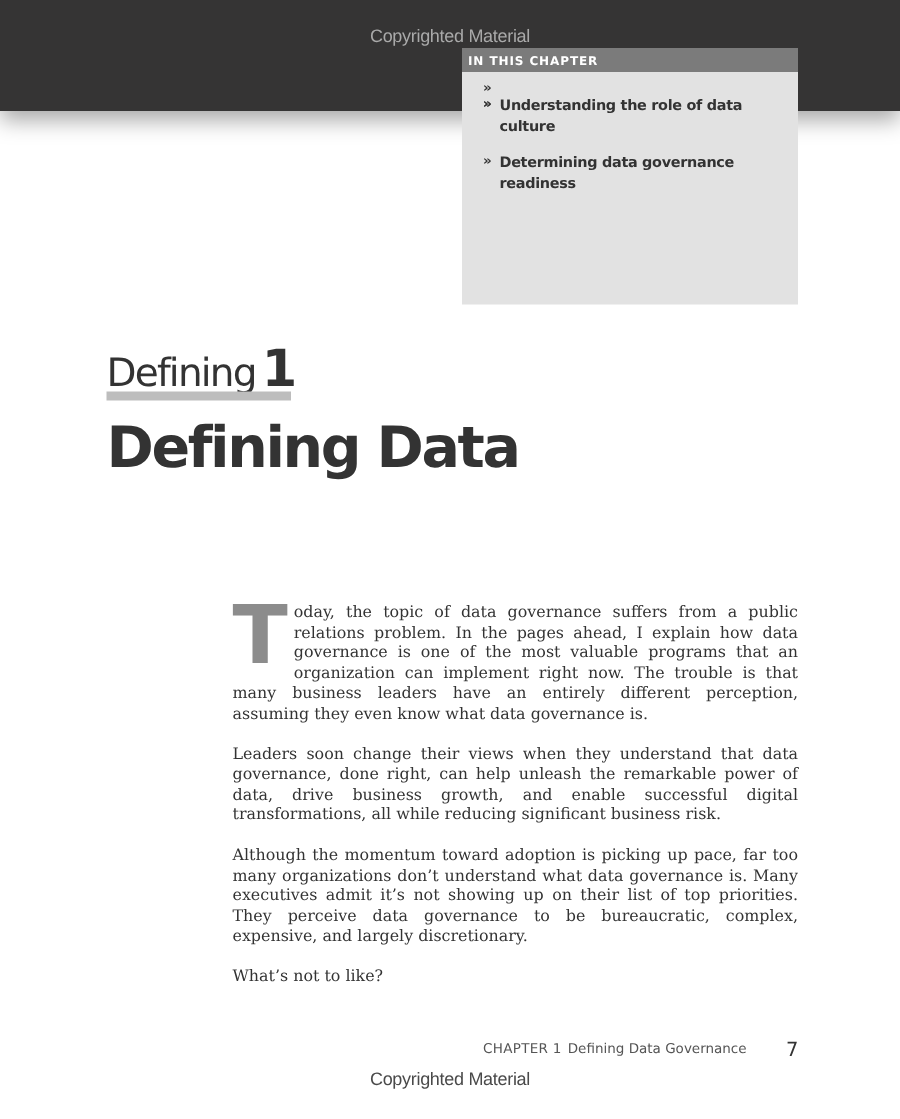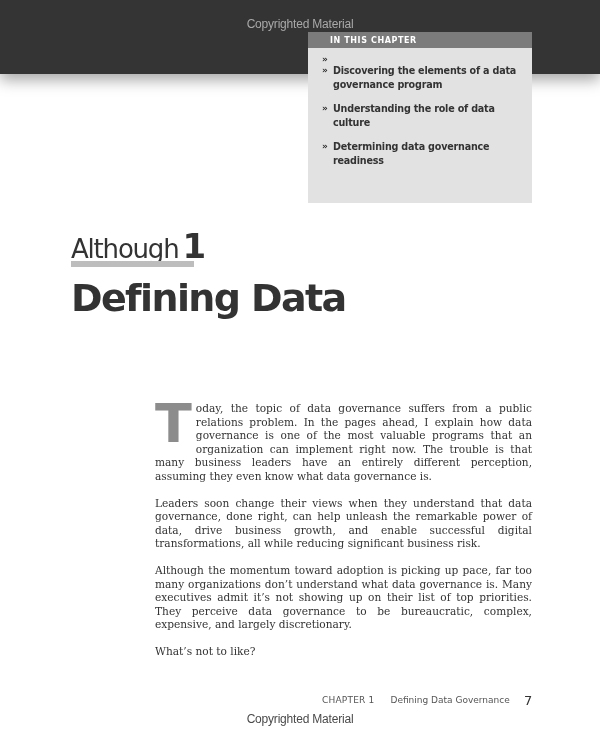--- a/index.html
+++ b/index.html
@@ -1,55 +1,55 @@
 <!DOCTYPE html>
 <html><head>
 <meta charset="utf-8">
 <style>
   html, body { margin:0; padding:0; }
   body { width:600px; height:746px; background:#ffffff; position:relative; overflow:hidden; font-family:"DejaVu Serif", serif; }
   .topband { position:absolute; left:0; top:0; width:600px; height:74px; background:#353434; box-shadow:0 6px 14px rgba(0,0,0,0.35); }
   .copyright-top { position:absolute; top:17px; left:0; width:600px; text-align:center; color:#a9a9a9; font-family:"Liberation Sans", sans-serif; font-size:12px; letter-spacing:-0.2px; }
   .chapter-box { position:absolute; left:308px; top:32px; width:224px; height:171px; background:#e2e2e2; }
-  .chapter-box-header { height:16px; background:#7b7b7b; color:#ffffff; font-family:"DejaVu Sans", sans-serif; font-weight:bold; font-size:8px; letter-spacing:0.6px; line-height:17px; padding-left:22px; }
+  .chapter-box-header { height:16px; background:#7b7b7b; color:#ffffff; font-family:"DejaVu Sans", sans-serif; font-weight:bold; font-size:8px; letter-spacing:0.6px; line-height:17px; padding-left:4px; }
   .chapter-list { list-style:none; margin:0; padding:5px 6px 0 14px; }
   .chapter-list li { position:relative; padding-left:11px; margin-bottom:11px; font-family:"DejaVu Sans", sans-serif; font-weight:bold; font-size:9.6px; line-height:13.5px; color:#333333; letter-spacing:-0.2px; }
   .chapter-list li .bullet { position:absolute; left:0; top:0; font-size:9px; }
   .chapter-label { position:absolute; left:71px; top:226px; font-family:"DejaVu Sans", sans-serif; color:#333; }
   .chapter-label .word { font-size:26px; font-weight:normal; letter-spacing:-1.2px; }
   .chapter-label .num { font-size:34px; font-weight:bold; margin-left:4px; }
   .chapter-underline { position:absolute; left:71px; top:261px; width:123px; height:6px; background:#bdbdbd; }
   .title { position:absolute; left:71px; top:276px; font-family:"DejaVu Sans", sans-serif; font-weight:bold; font-size:38px; line-height:44px; color:#333333; letter-spacing:-1.6px; margin:0;text-align:center; }
   .body { position:absolute; left:155px; top:402px; width:377px; font-size:10.6px; line-height:13.5px; color:#333333; text-align:justify; }
   .body p { margin:0 0 13.5px 0; }
   .dropcap { float:left; font-family:"DejaVu Sans", sans-serif; font-weight:bold; font-size:54px; line-height:40px; color:#8c8c8c; margin:2px 4px 0 0; height:40px; }
   .footer { position:absolute; top:695px; left:322px; font-family:"DejaVu Sans", sans-serif; font-size:9px; color:#555; }
   .footer .chap { letter-spacing:0.2px; }
-  .footer .ftitle { margin-left:16px; }
+  .footer .ftitle { margin-left:4px; }
   .footer .page { position:absolute; left:202px; top:-2px; font-size:13px; color:#333; }
   .copyright-bottom { position:absolute; top:712px; left:0; width:600px; text-align:center; color:#4a4a4a; font-family:"Liberation Sans", sans-serif; font-size:12px; letter-spacing:-0.2px; }
 </style>
 </head>
 <body>
 
 <div class="topband"></div>
 <div class="copyright-top">Copyrighted Material</div>
 
 <div class="chapter-box">
   <div class="chapter-box-header">IN THIS CHAPTER</div>
   <ul class="chapter-list">
     <li><span class="bullet">»</span></li>
-    <li><span class="bullet">»</span><span>Discovering the elements of a data governance program</span></li>
+    <li><span class="bullet">»</span></li>
     <li><span class="bullet">»</span><span>Understanding the role of data culture</span></li>
     <li><span class="bullet">»</span><span>Determining data governance readiness</span></li>
   </ul>
 </div>
 
 <div class="chapter-label">
-  <span class="word">Although</span><span class="num">1</span>
+  <span class="word">Defining</span><span class="num">1</span>
 </div>
 <div class="chapter-underline"></div>
 
 <h1 class="title">
   <span>Defining Data</span><br>
 </h1>
 
 <div class="body">
   <p><span class="dropcap">T</span><span>oday, the topic of data governance suffers from a public relations problem. In the pages ahead, I explain how data governance is one of the most valuable programs that an organization can implement right now. The trouble is that many business leaders have an entirely different perception, assuming they even know what data governance is.</span></p>
   <p>Leaders soon change their views when they understand that data governance, done right, can help unleash the remarkable power of data, drive business growth, and enable successful digital transformations, all while reducing significant business risk.</p>

